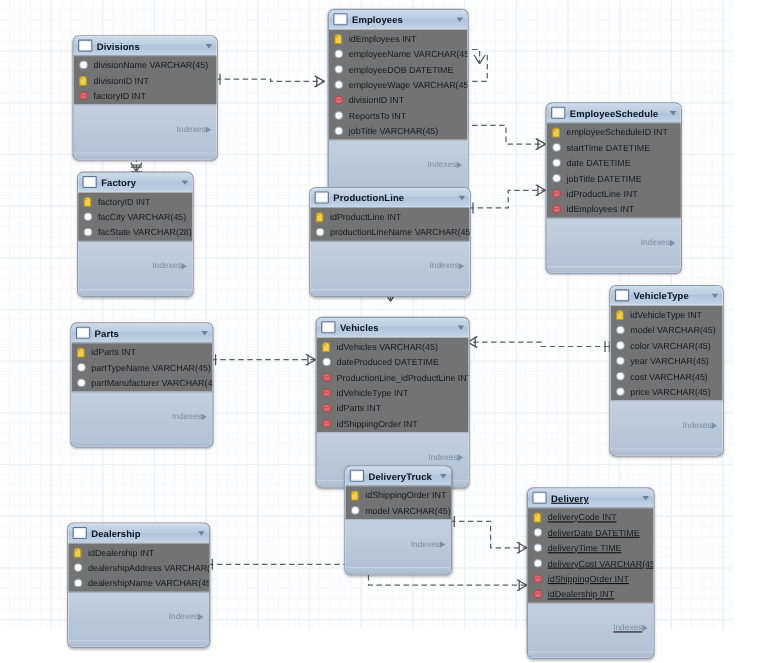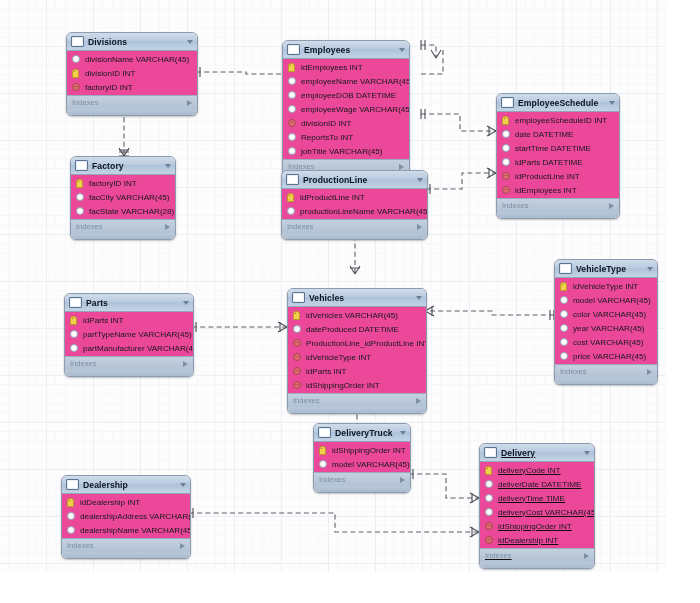--- a/index.html
+++ b/index.html
@@ -60,21 +60,21 @@
     font-weight:bold;font-size:8.6px;color:#0b1420;
     letter-spacing:.1px;white-space:nowrap;flex:1 1 auto;
   }
   .tbl-caret{
     width:0;height:0;flex:0 0 auto;
     border-left:3.5px solid transparent;
     border-right:3.5px solid transparent;
     border-top:4px solid #6d8099;
     margin-left:3px;
   }
-  .cols{background:#ec4899;padding:1px 0 1px 0;}
+  .cols{background:#737373;padding:1px 0 1px 0;}
   .col{
     display:flex;align-items:center;
     height:14px;padding:0 4px 0 5px;white-space:nowrap;
   }
   .cico{width:7px;height:7px;margin-right:4px;flex:0 0 auto;position:relative;}
   
   .cico.pk{
     width:5px;height:7px;
     background:#f3cf4b;
     border:1px solid #b79a24;
@@ -94,22 +94,22 @@
   .cico.fk:after{
     content:"";position:absolute;left:-1.5px;top:1.5px;width:9px;height:1px;background:#c2545c;
   }
   
   .cico.n{
     width:6px;height:6px;background:#ffffff;border:1px solid #93a3b5;border-radius:50%;
     margin-right:5px;
   }
   .cname{font-size:8.1px;color:#14181d;}
   .tbl-ftr{
-    height:13px;display:flex;align-items:center;justify-content:space-between;
-    padding:0 5px;
+    height:13px;display:flex;align-items:center;justify-content:flex-end;
+    padding:15px 5px;
     background:linear-gradient(to bottom,#c3d0df 0%,#b2c2d4 100%);
     border-top:1px solid #9aabbf;
     color:#7c8ea3;font-size:7.6px;
   }
   .ftr-arrow{
     width:0;height:0;
     border-top:3.5px solid transparent;
     border-bottom:3.5px solid transparent;
     border-left:5px solid #7d8fa4;
   }
@@ -195,21 +195,21 @@
             <span class="cico fk"></span>
             <span class="cname">factoryID INT</span>
           </div>
         </div>
         <div class="tbl-ftr">
           <span>Indexes</span>
           <span class="ftr-arrow"></span>
         </div>
         <div class="tbl-pad"></div>
       </div>
-      <div class="tbl" style="left: 282px; top: 8px; width: 126px; margin-top: 32px;">
+      <div class="tbl" style="left: 298px; top: 8px; width: 126px;">
         <div class="tbl-hdr">
           <div class="tbl-ico"></div>
           <div class="tbl-title">Employees</div>
           <div class="tbl-caret"></div>
         </div>
         <div class="cols">
           <div class="col">
             <span class="cico pk"></span>
             <span class="cname">idEmployees INT</span>
           </div>
@@ -250,29 +250,29 @@
           <div class="tbl-title">EmployeeSchedule</div>
           <div class="tbl-caret"></div>
         </div>
         <div class="cols">
           <div class="col">
             <span class="cico pk"></span>
             <span class="cname">employeeScheduleID INT</span>
           </div>
           <div class="col">
             <span class="cico n"></span>
+            <span class="cname">startTime DATETIME</span>
+          </div>
+          <div class="col">
+            <span class="cico n"></span>
             <span class="cname">date DATETIME</span>
           </div>
           <div class="col">
             <span class="cico n"></span>
-            <span class="cname">startTime DATETIME</span>
-          </div>
-          <div class="col">
-            <span class="cico n"></span>
-            <span class="cname">idParts DATETIME</span>
+            <span class="cname">jobTitle DATETIME</span>
           </div>
           <div class="col">
             <span class="cico fk"></span>
             <span class="cname">idProductLine INT</span>
           </div>
           <div class="col">
             <span class="cico fk"></span>
             <span class="cname">idEmployees INT</span>
           </div>
         </div>

